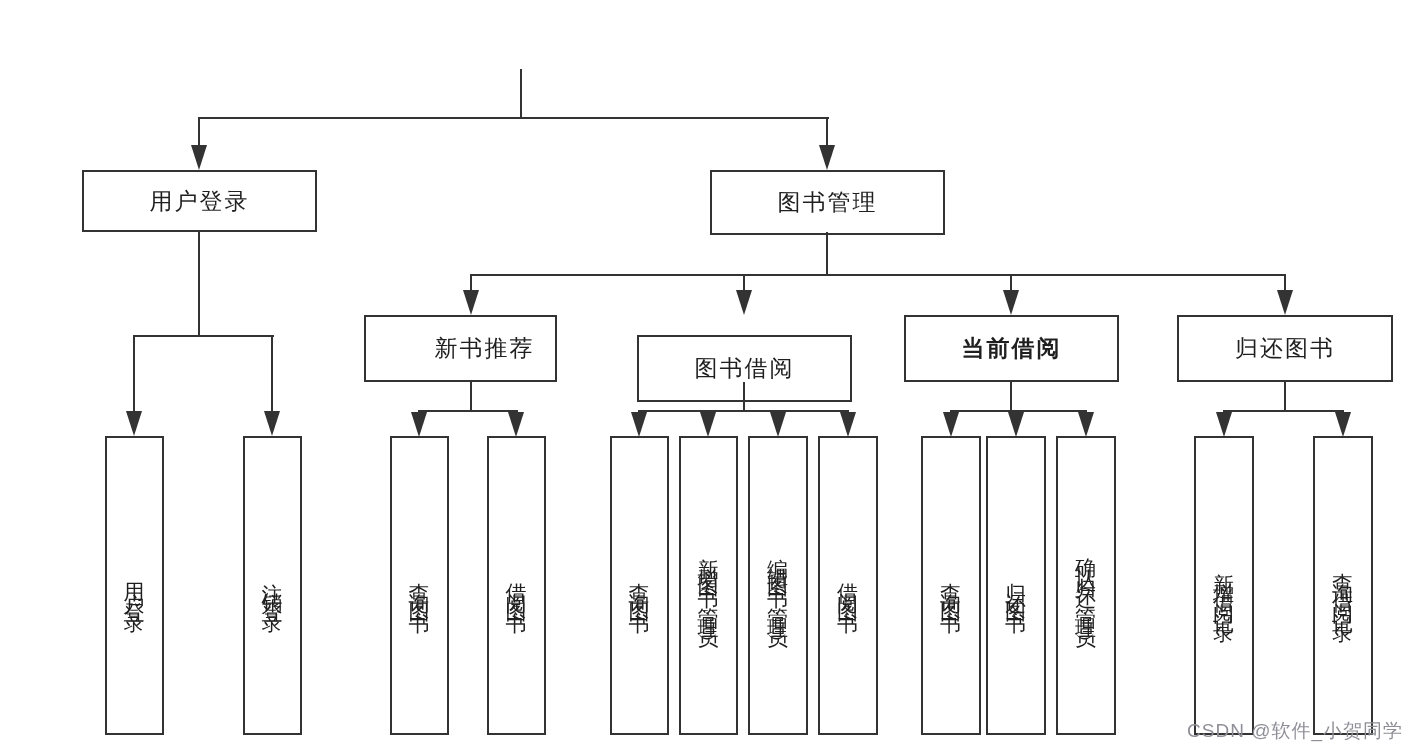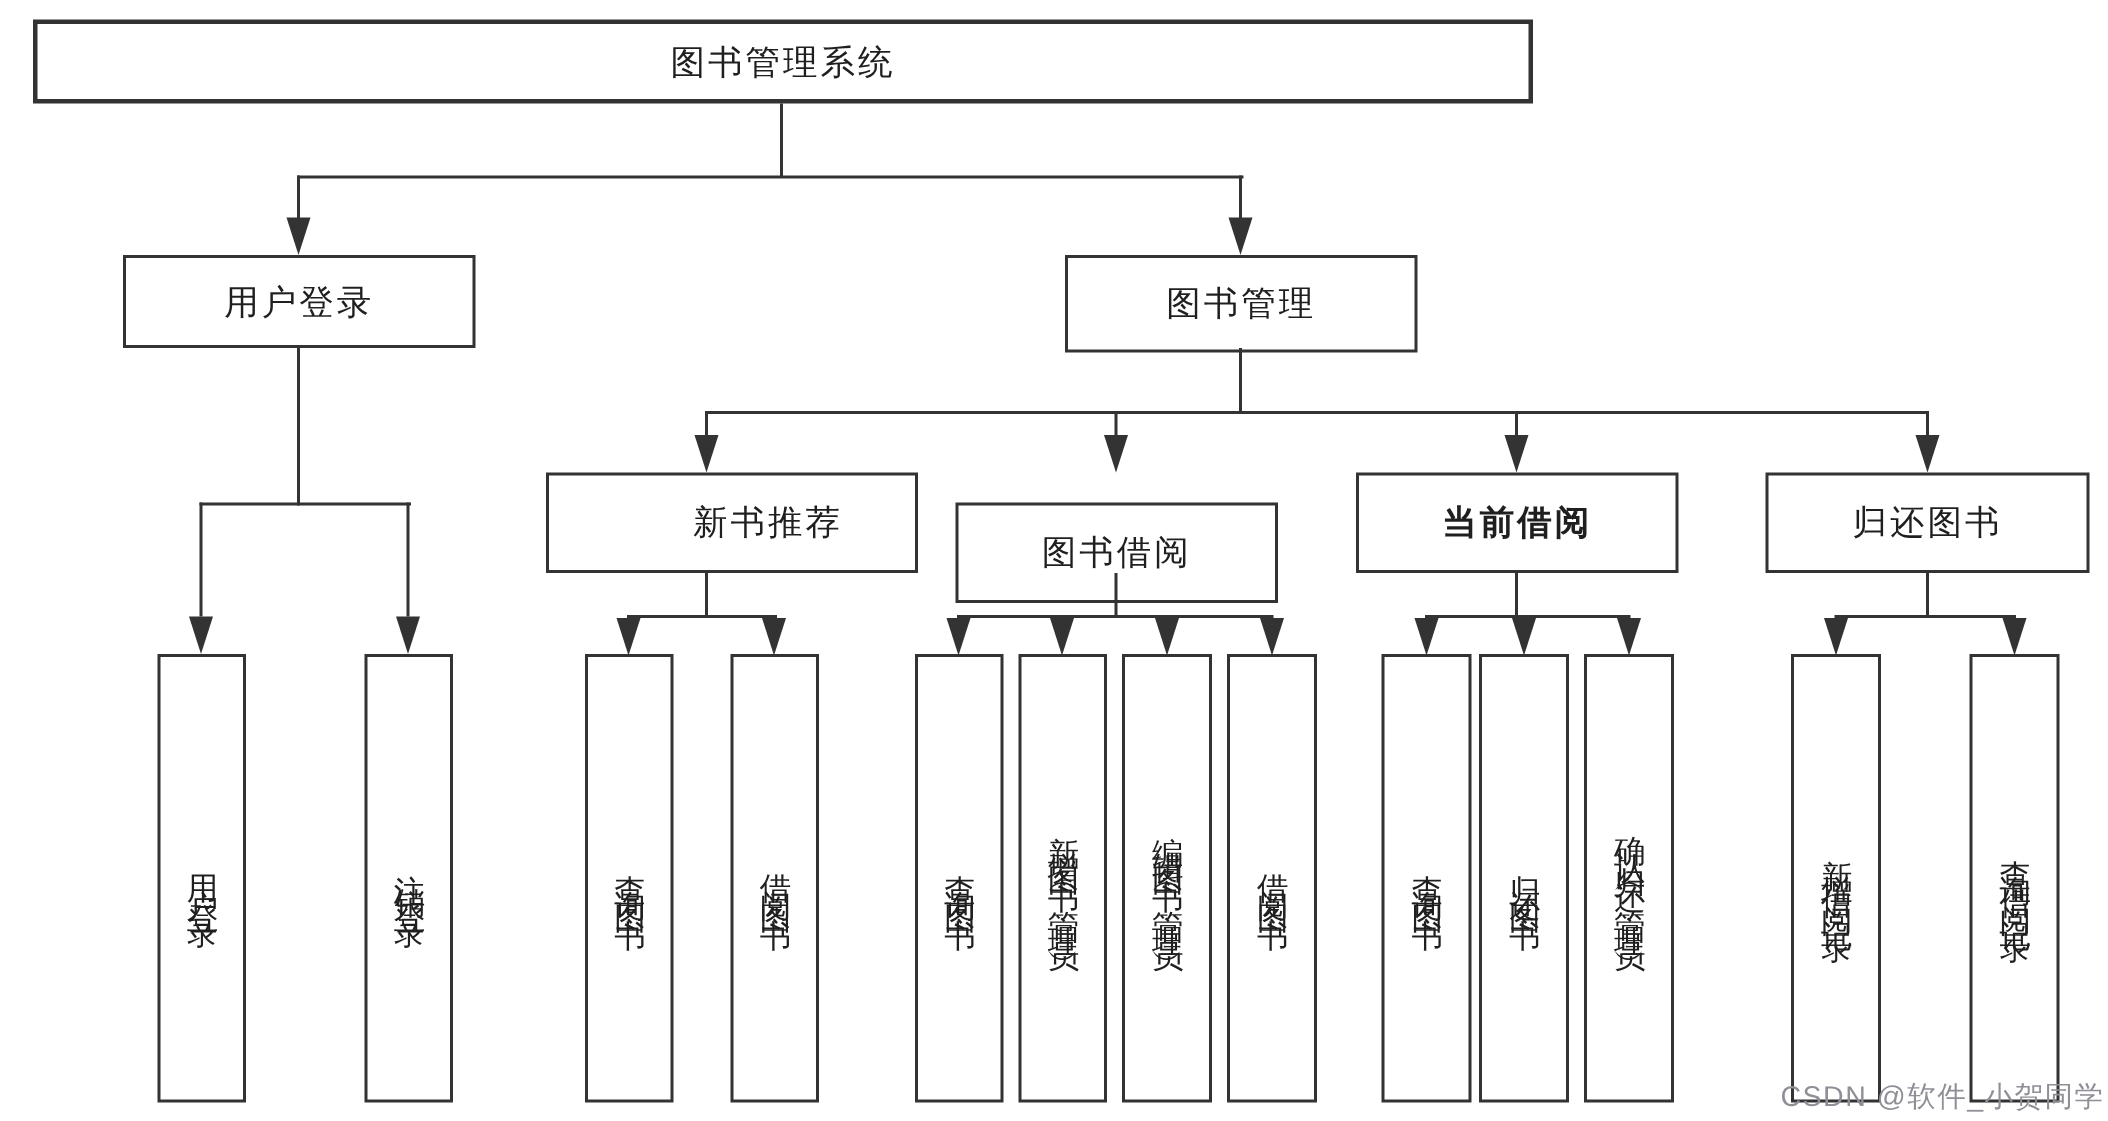--- a/index.html
+++ b/index.html
@@ -54,23 +54,20 @@
     font-size: 19px;
     color: #8f8f98;
     letter-spacing: 1px;
   }
 </style>
 </head>
 <body>
 
 <div class="canvas">
 
-  <div class="hbox root" style="left:22px; top:13px; width:1000px; height:56px;">
-    <span>图书管理系统</span>
-  </div>
 
   <div class="line" style="left:520px; top:69px; width:2px; height:49px;"></div>
   <div class="line" style="left:198px; top:117px; width:631px; height:2px;"></div>
   <div class="line" style="left:198px; top:117px; width:2px; height:29px;"></div>
   <div class="arrow" style="left:191px; top:145px;"></div>
   <div class="line" style="left:826px; top:117px; width:2px; height:29px;"></div>
   <div class="arrow" style="left:819px; top:145px;"></div>
 
   <div class="hbox" style="left:82px; top:170px; width:235px; height:62px;">
     <span>用户登录</span>
@@ -90,21 +87,21 @@
   <div class="line" style="left:470px; top:274px; width:816px; height:2px;"></div>
   <div class="line" style="left:470px; top:274px; width:2px; height:18px;"></div>
   <div class="arrow" style="left:463px; top:290px;"></div>
   <div class="line" style="left:743px; top:274px; width:2px; height:18px;"></div>
   <div class="arrow" style="left:736px; top:290px;"></div>
   <div class="line" style="left:1010px; top:274px; width:2px; height:18px;"></div>
   <div class="arrow" style="left:1003px; top:290px;"></div>
   <div class="line" style="left:1284px; top:274px; width:2px; height:18px;"></div>
   <div class="arrow" style="left:1277px; top:290px;"></div>
 
-  <div class="hbox" style="left:364px; top:315px; width:248px; height:67px;padding-left:48px;">
+  <div class="hbox" style="left:364px; top:315px; width:193px; height:67px;padding-left:48px;">
     <span>新书推荐</span>
   </div>
   <div class="hbox" style="left:637px; top:315px; width:215px; height:67px;margin-top:20px;">
     <span>图书借阅</span>
   </div>
   <div class="hbox" style="left:904px; top:315px; width:215px; height:67px;font-weight:bold;">
     <span>当前借阅</span>
   </div>
   <div class="hbox" style="left:1177px; top:315px; width:216px; height:67px;">
     <span>归还图书</span>

